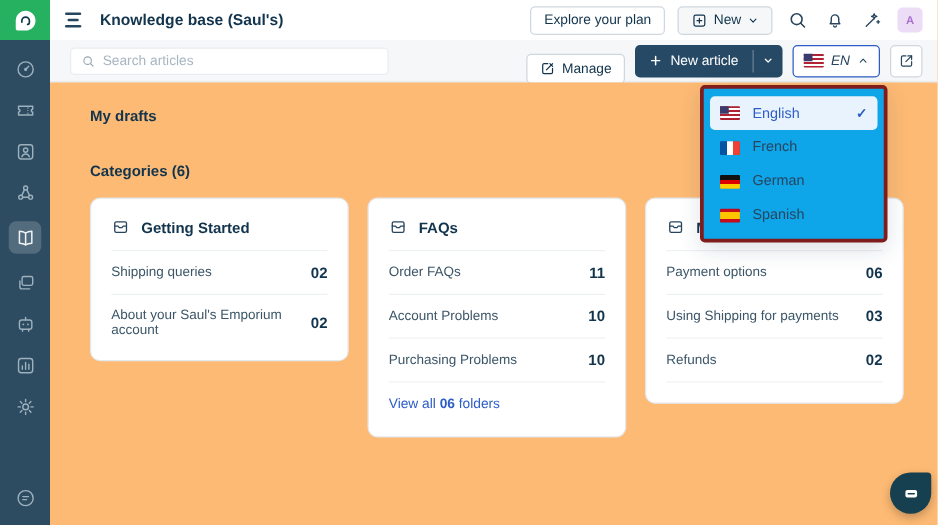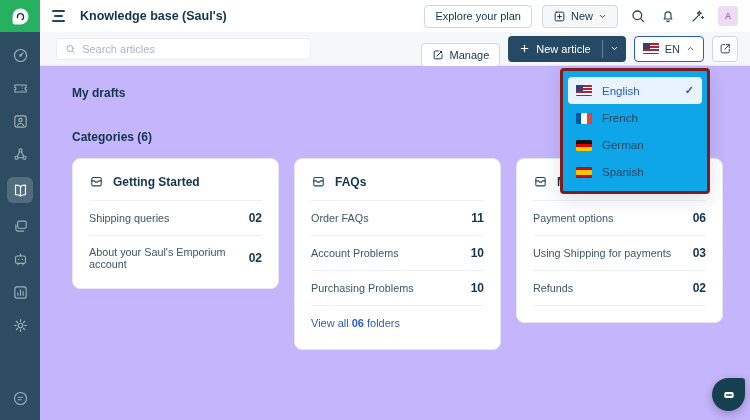--- a/index.html
+++ b/index.html
@@ -41,42 +41,42 @@
                 display:flex; align-items:center; gap:6px; padding:0 8px; margin-right:auto; color:#99a8b4; }
   .search-box input { border:none; outline:none; background:transparent; font-size:11px; width:100%; color:#34495e;
                       font-family:"Liberation Sans", sans-serif; }
   .search-box input::placeholder { color:#a8b6c2; }
   .manage-btn { height:24px;margin-top:12px; }
   .split-btn { display:flex; align-items:stretch; height:26px; background:#264966; border-radius:4px; color:#fff; cursor:pointer; }
   .split-main { display:flex; align-items:center; gap:6px; padding:0 11px; font-size:11px;justify-content:flex-end; }
   .split-divider { width:1px; background:rgba(255,255,255,.3); margin:4px 0; }
   .split-caret { display:flex; align-items:center; padding:0 7px; }
   .lang-btn { display:flex; align-items:center; gap:6px; height:26px; padding:0 8px; background:#fff;
-              border:1.5px solid #2c5cc5; border-radius:4px; font-size:11px; color:#27455e; cursor:pointer; }
+              border:1.5px solid #2c5cc5; border-radius:4px; font-size:11px; color:#27455e; cursor:pointer;font-style:italic; }
   .ext-btn { width:26px; height:26px; background:#fff; border:1px solid #cfd7de; border-radius:4px;
              display:flex; align-items:center; justify-content:center; color:#27455e; cursor:pointer; }
 
   
   .flag { width:16px; height:11px; border-radius:1px; position:relative; flex:0 0 16px; box-shadow:0 0 0 .5px rgba(0,0,0,.08) inset; }
   .flag-us { background:repeating-linear-gradient(180deg,#b22234 0 1.6px,#fff 1.6px 3.2px); }
   .flag-us::before { content:""; position:absolute; left:0; top:0; width:7px; height:6px; background:#3c3b6e; }
   .flag-fr { background:linear-gradient(90deg,#0055a4 0 33%,#fff 33% 66%,#ef4135 66%); }
   .flag-de { background:linear-gradient(180deg,#111 0 33%,#dd0000 33% 66%,#ffce00 66%); }
   .flag-es { background:linear-gradient(180deg,#c60b1e 0 27%,#ffc400 27% 73%,#c60b1e 73%); }
 
   
   .lang-menu { position:absolute; top:68px; left:560px; width:150px; background:#0ea5e9; border:3px solid #7f1d1d;
                border-radius:4px; box-shadow:0 6px 18px rgba(18,52,77,.14); padding:5px; z-index:50; }
   .lang-item { display:flex; align-items:center; gap:10px; padding:7px 8px; border-radius:4px; font-size:11.5px;
                color:#27455e; cursor:pointer; margin:1px 0; }
   .lang-item.selected { background:#e9f3fe; color:#2c5cc5; }
   .lang-check { margin-left:auto; color:#2c5cc5; font-size:11px; font-weight:700; }
 
   
-  .content { flex:1; background:#c4b5fd; padding:20px 27px 0 32px; min-height:0; }
+  .content { flex:1; background:#fdba74; padding:20px 27px 0 32px; min-height:0; }
   .section-heading { font-size:12px; font-weight:700; color:#12344d; }
   .draft-card { margin-top:13px; width:238px; background:#f7fafc; border:1px solid #dfe9f0; border-radius:6px;
                 padding:12px 14px; cursor:pointer; }
   .draft-title { font-size:12px; font-weight:700; color:#12344d; }
   .draft-meta { font-size:10.5px; color:#8496a5; margin-top:6px; }
   .categories-heading { margin-top:30px; }
   .cards-row { margin-top:14px; display:flex; gap:15px; align-items:flex-start; }
   .cat-card { width:207px; background:#fff; border:1px solid #e3e8ed; border-radius:8px; padding:0 16px 8px; }
   .cat-header { display:flex; align-items:center; gap:9px; padding:15px 0 11px; border-bottom:1px solid #eef1f4;
                 font-size:12px; font-weight:700; color:#12344d; }

